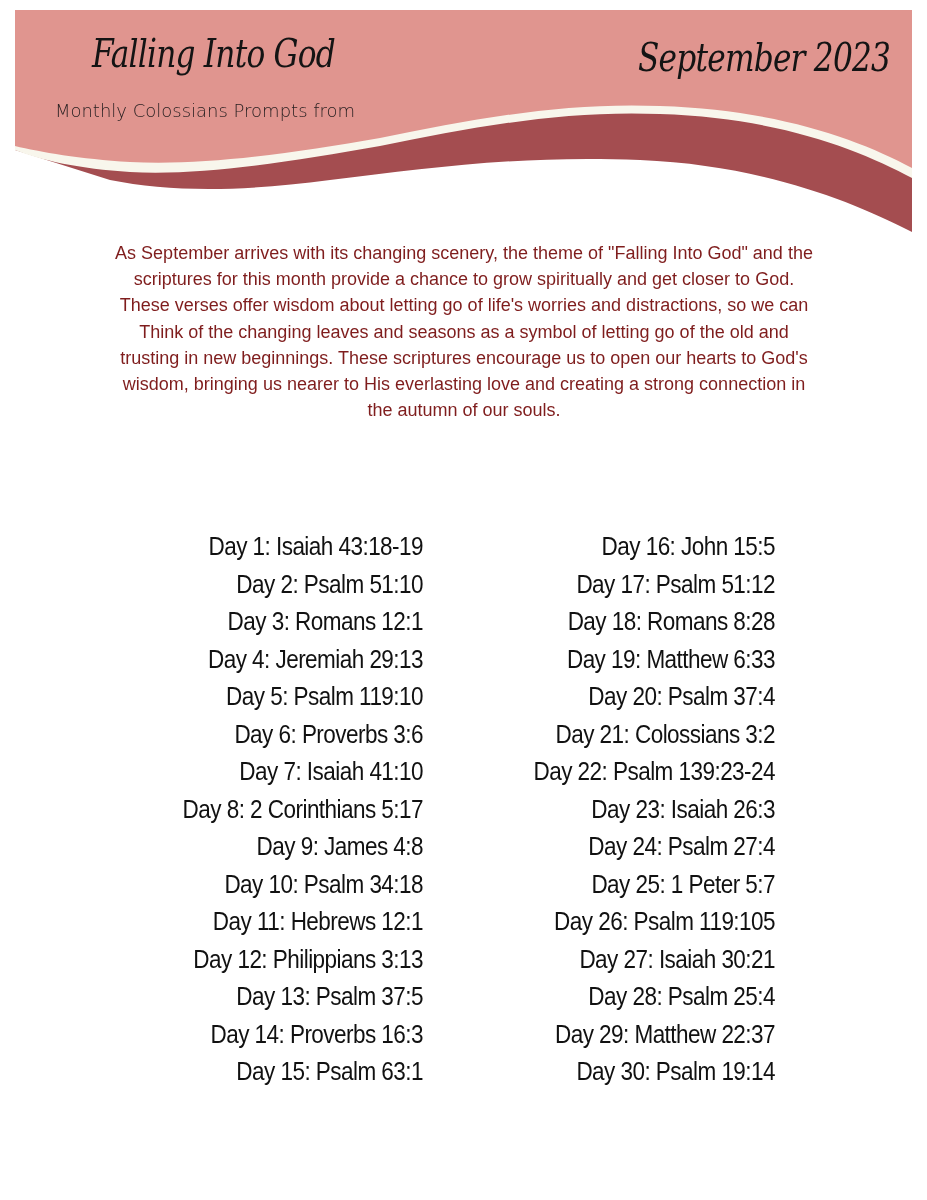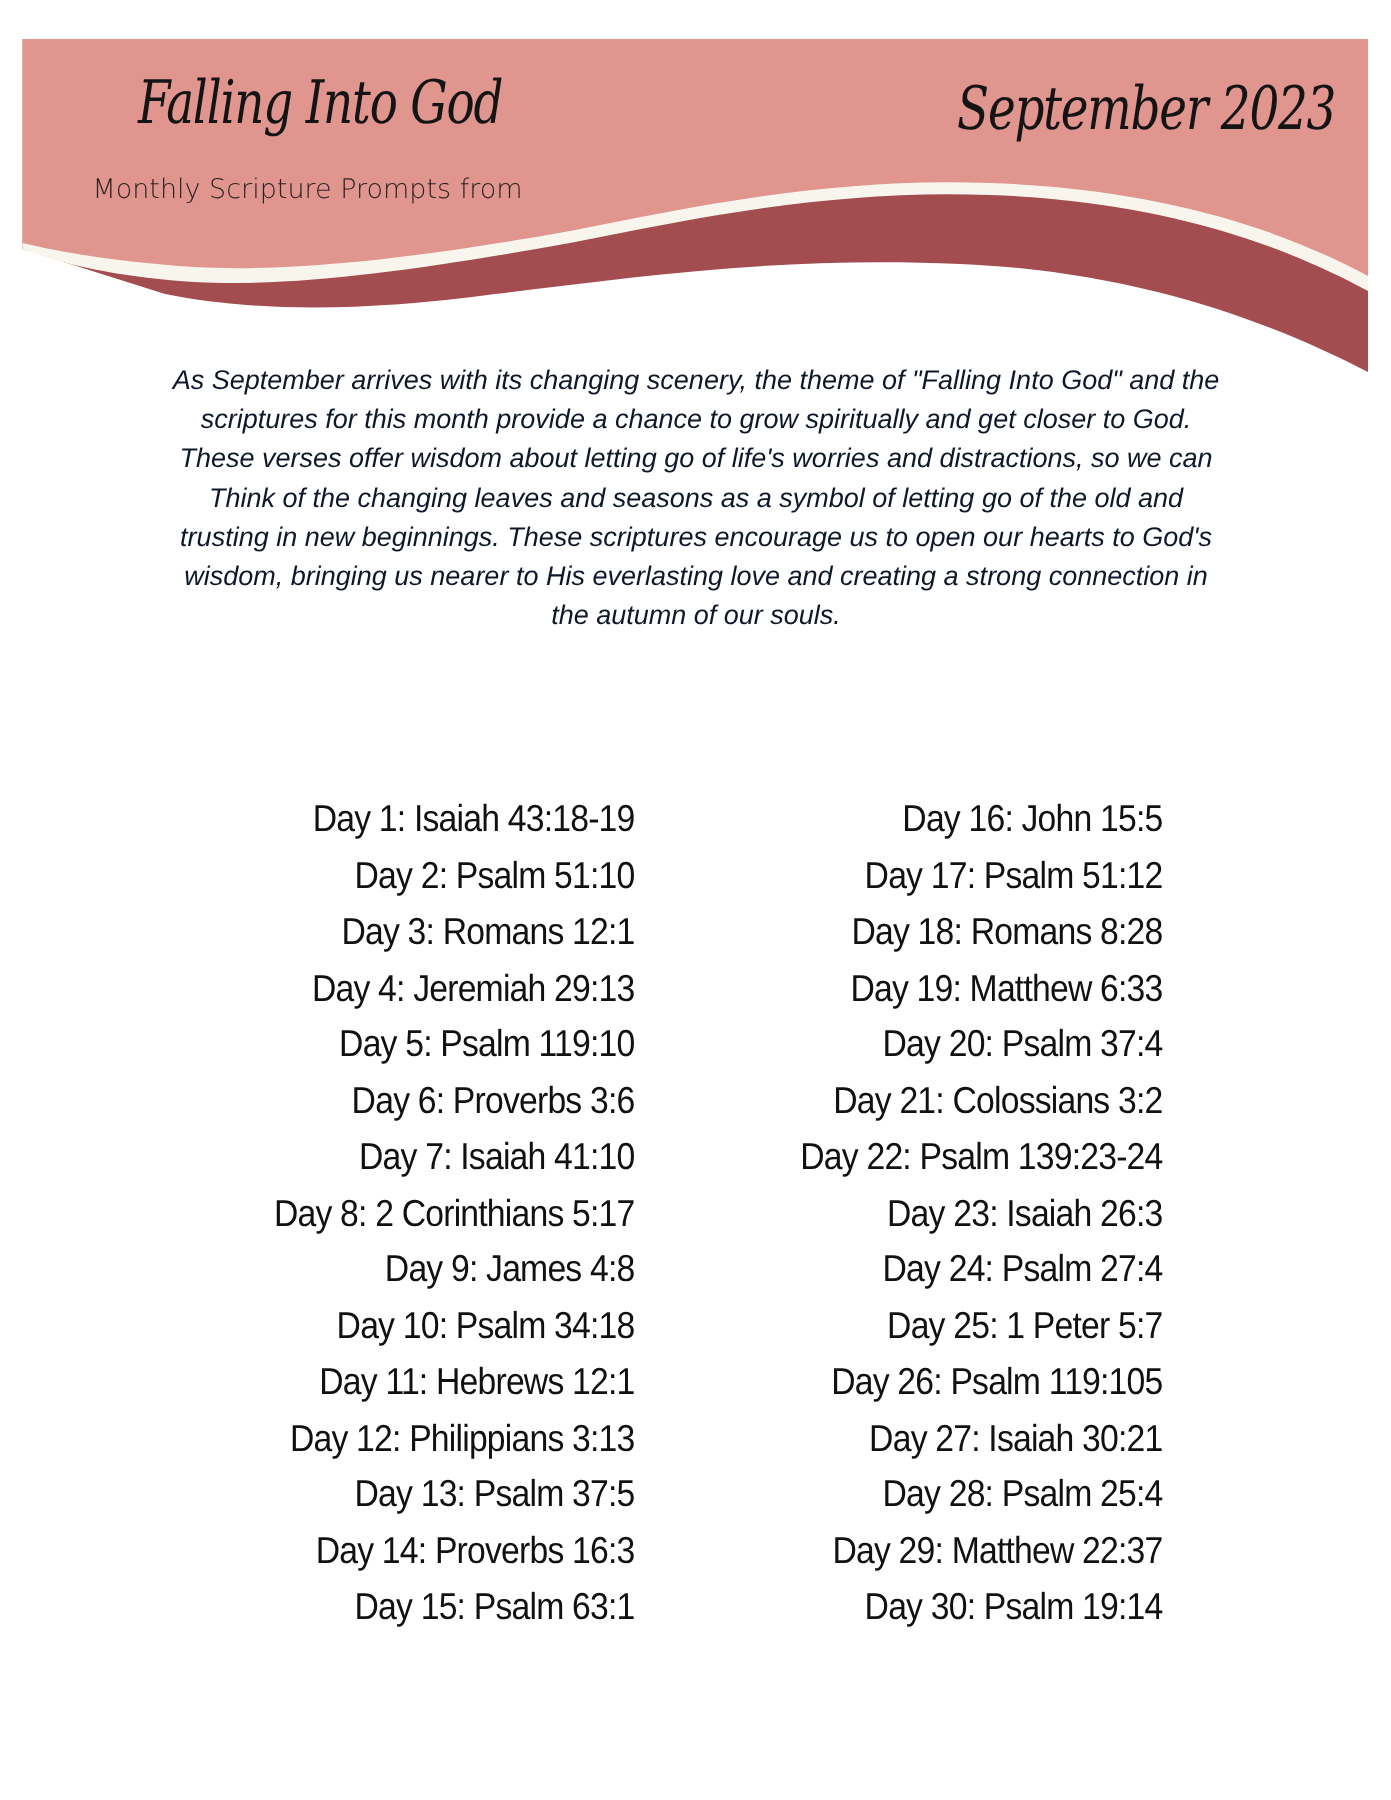--- a/index.html
+++ b/index.html
@@ -1,41 +1,41 @@
 <!DOCTYPE html>
 <html><head>
 <meta charset="utf-8">
 <style>
   html, body { margin: 0; padding: 0; }
   body {
     width: 927px; height: 1200px; background: #ffffff; position: relative; overflow: hidden;
     font-family: "Liberation Sans", sans-serif; color: #111;
   }
-  .header { position: absolute; left: 0; top: 16px; width: 927px; height: 240px; }
+  .header { position: absolute; left: 0; top: 0; width: 927px; height: 240px; }
   .header svg { position: absolute; left: 0; top: 0; }
   .title-left {
     position: absolute; left: 92px; top: 30px;
     font-family: "DejaVu Serif", serif; font-style: italic; font-size: 40px;
     color: #141414; letter-spacing: -1px; transform: scaleX(0.78); transform-origin: left center;
     white-space: nowrap;
   }
   .subtitle {
     position: absolute; left: 40px; width: 330px; top: 98px; text-align: center;
     font-family: "DejaVu Sans", sans-serif; font-size: 18px; line-height: 25px; color: #2b2223;
     font-weight: 300;
   }
   .title-right {
     position: absolute; left: 638px; top: 34px;
     font-family: "DejaVu Serif", serif; font-style: italic; font-size: 40px; color: #141414;
     letter-spacing: -1px; transform: scaleX(0.78); transform-origin: left center; white-space: nowrap;
   }
   .intro {
     position: absolute; left: 60px; width: 808px; top: 240px;
     text-align: center; font-family: "Liberation Sans Narrow", "Liberation Sans", sans-serif;
-    font-size: 18px; line-height: 26.2px; color: #0f172a; font-style: italic;
+    font-size: 18px; line-height: 26.2px; color: #7f1d1d;
   }
   .intro span { display: block; white-space: nowrap; }
   .col { position: absolute; top: 528px; text-align: right; }
   .col.left { left: 138px; width: 300px; }
   .col.right { left: 490px; width: 300px; }
   .day {
     height: 37.5px; line-height: 37.5px; font-size: 25px; color: #111;
     font-family: "Liberation Sans", sans-serif; letter-spacing: -0.6px; white-space: nowrap;
     transform: scaleX(0.9); transform-origin: center;
   }
@@ -47,21 +47,21 @@
   <svg width="927" height="240" viewBox="0 0 927 240">
 
     <path d="M15,10 L912,10 L912,232 C850,200 760,165 640,160 C520,155 430,168 330,180 C240,192 170,192 110,180 L15,150 Z" fill="#A44D50"></path>
 
     <path d="M15,10 L912,10 L912,178 C860,150 780,118 660,114 C560,110 470,128 380,146 C290,162 200,176 130,172 C80,169 40,160 15,150 Z" fill="#F8F6EC"></path>
 
     <path d="M15,10 L912,10 L912,168 C860,140 780,110 660,106 C560,102 470,120 380,138 C290,154 200,166 130,162 C80,159 40,152 15,146 Z" fill="#E0958F"></path>
   </svg>
   <div class="title-left">Falling Into God</div>
   <div class="subtitle">
-    <div>Monthly Scripture Prompts from</div>
+    <div>Monthly Colossians Prompts from</div>
   </div>
   <div class="title-right">September 2023</div>
 </div>
 
 <div class="intro">
   <span>As September arrives with its changing scenery, the theme of "Falling Into God" and the</span>
   <span>scriptures for this month provide a chance to grow spiritually and get closer to God.</span>
   <span>These verses offer wisdom about letting go of life's worries and distractions, so we can</span>
   <span>Think of the changing leaves and seasons as a symbol of letting go of the old and</span>
   <span>trusting in new beginnings. These scriptures encourage us to open our hearts to God's</span>

